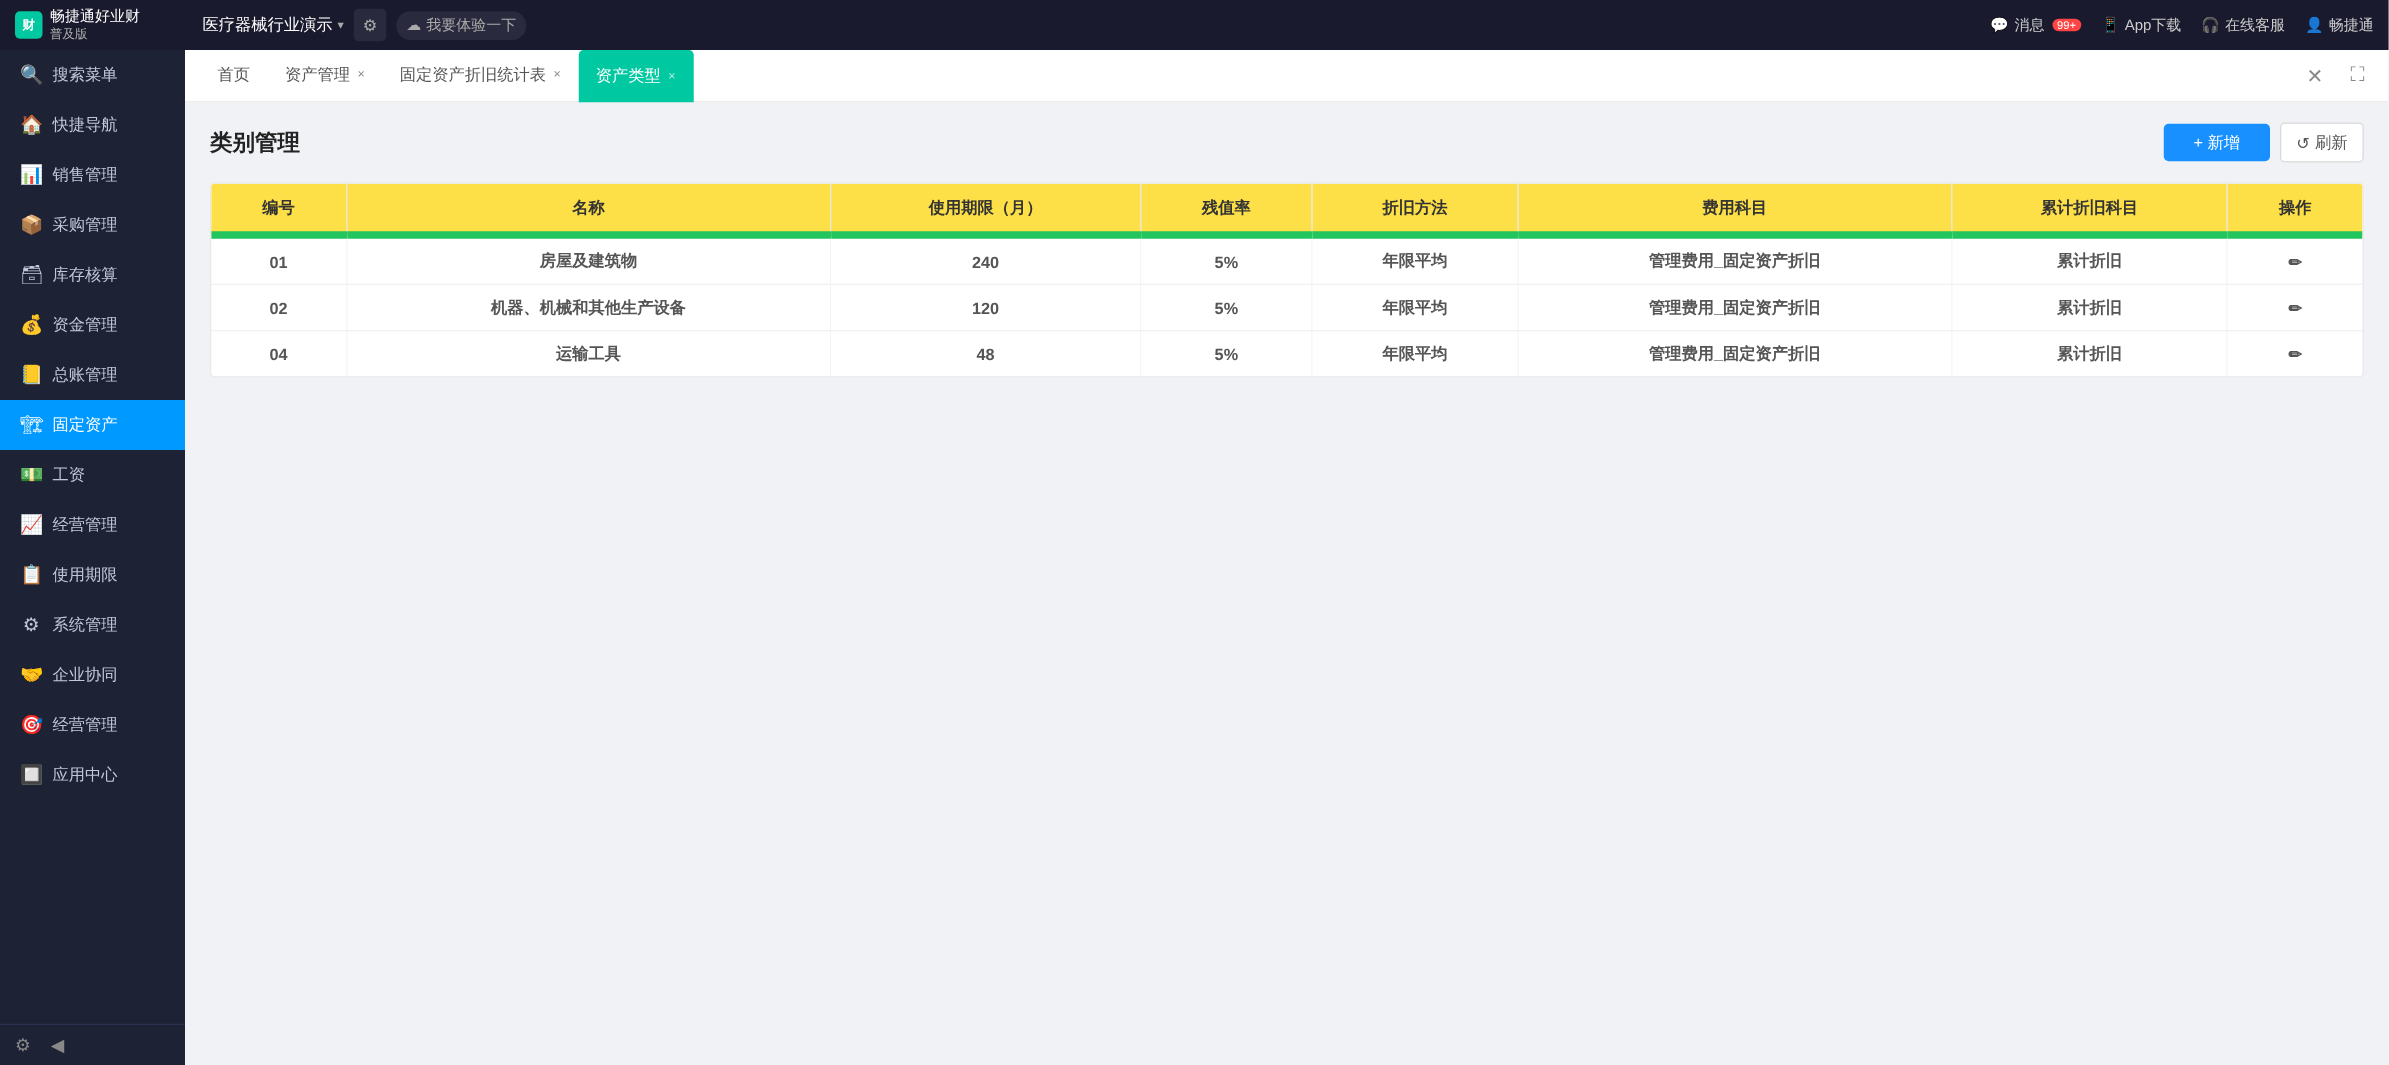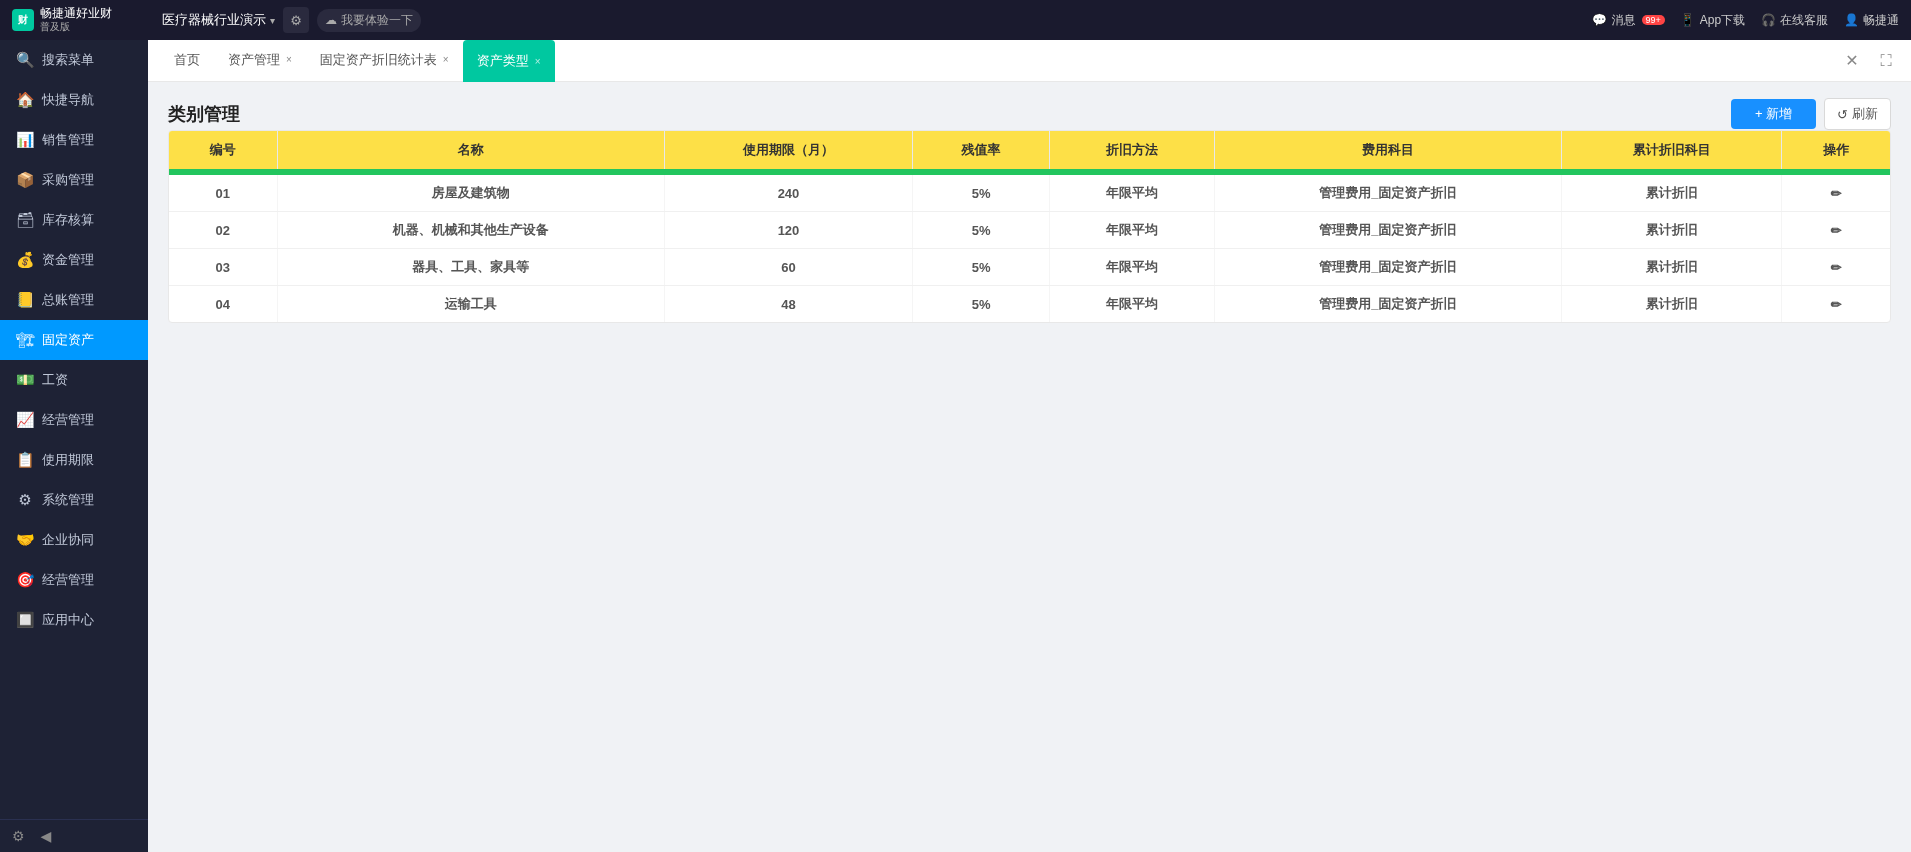--- a/index.html
+++ b/index.html
@@ -162,20 +162,21 @@
 
     
     .page-content {
       flex: 1;
       padding: 16px 20px;
       overflow: auto;
       background: #f0f2f5;
     }
     .page-header {
       display: flex; justify-content: space-between; align-items: center;
+      margin-bottom: 16px;
     }
     .page-title {
       font-size: 18px; font-weight: 600; color: #222;
     }
     .page-actions { display: flex; gap: 8px; align-items: center; }
     .btn-new {
       background: #1890ff; color: #fff;
       border: none; padding: 6px 24px;
       border-radius: 4px; cursor: pointer; font-size: 13px;
       display: flex; align-items: center; gap: 4px;
@@ -410,30 +411,20 @@
                 <td>02</td>
                 <td class="td-name">机器、机械和其他生产设备</td>
                 <td>120</td>
                 <td>5%</td>
                 <td>年限平均</td>
                 <td class="td-expense">管理费用_固定资产折旧</td>
                 <td class="td-accum">累计折旧</td>
                 <td class="td-edit-btn">✏</td>
               </tr>
               <tr>
-                <td>03</td>
-                <td class="td-name">器具、工具、家具等</td>
-                <td>60</td>
-                <td>5%</td>
-                <td>年限平均</td>
-                <td class="td-expense">管理费用_固定资产折旧</td>
-                <td class="td-accum">累计折旧</td>
-                <td class="td-edit-btn">✏</td>
-              </tr>
-              <tr>
                 <td>04</td>
                 <td class="td-name">运输工具</td>
                 <td>48</td>
                 <td>5%</td>
                 <td>年限平均</td>
                 <td class="td-expense">管理费用_固定资产折旧</td>
                 <td class="td-accum">累计折旧</td>
                 <td class="td-edit-btn">✏</td>
               </tr>
             </tbody>

